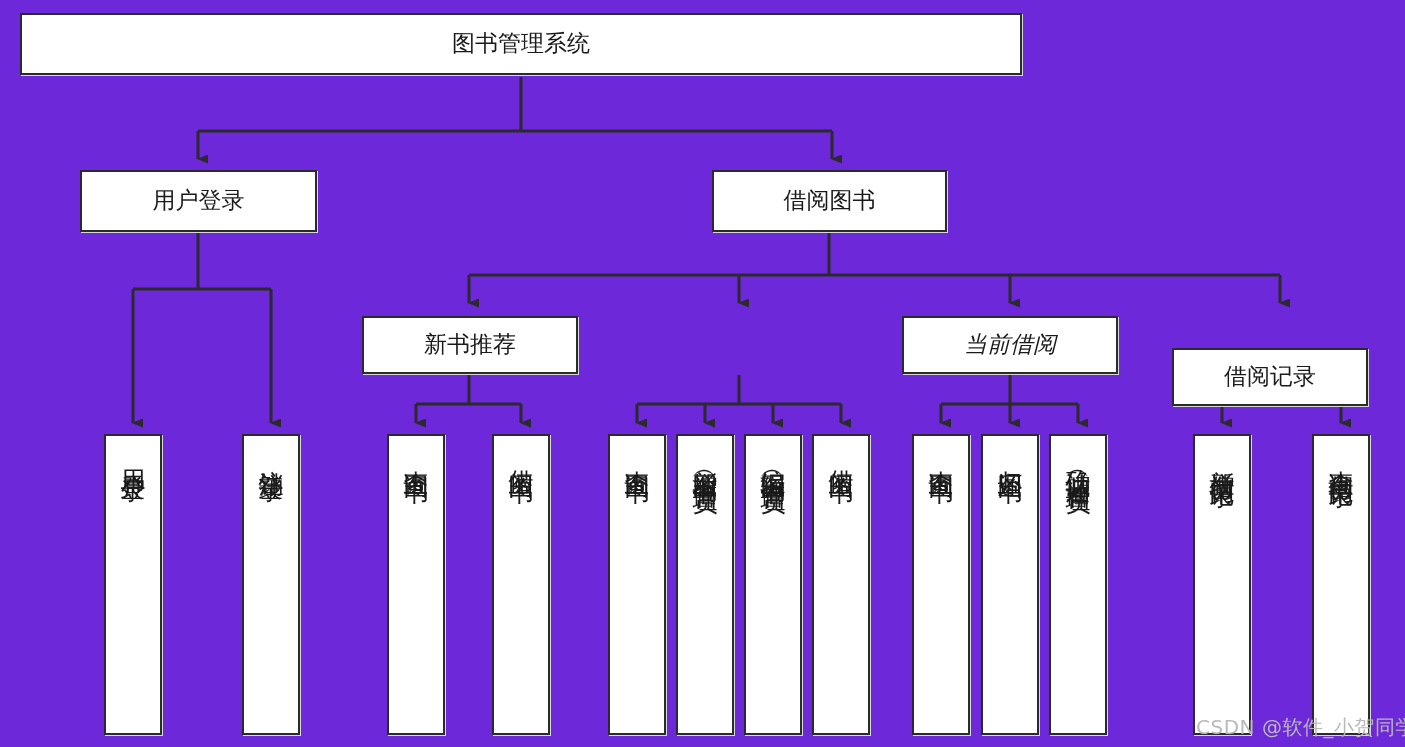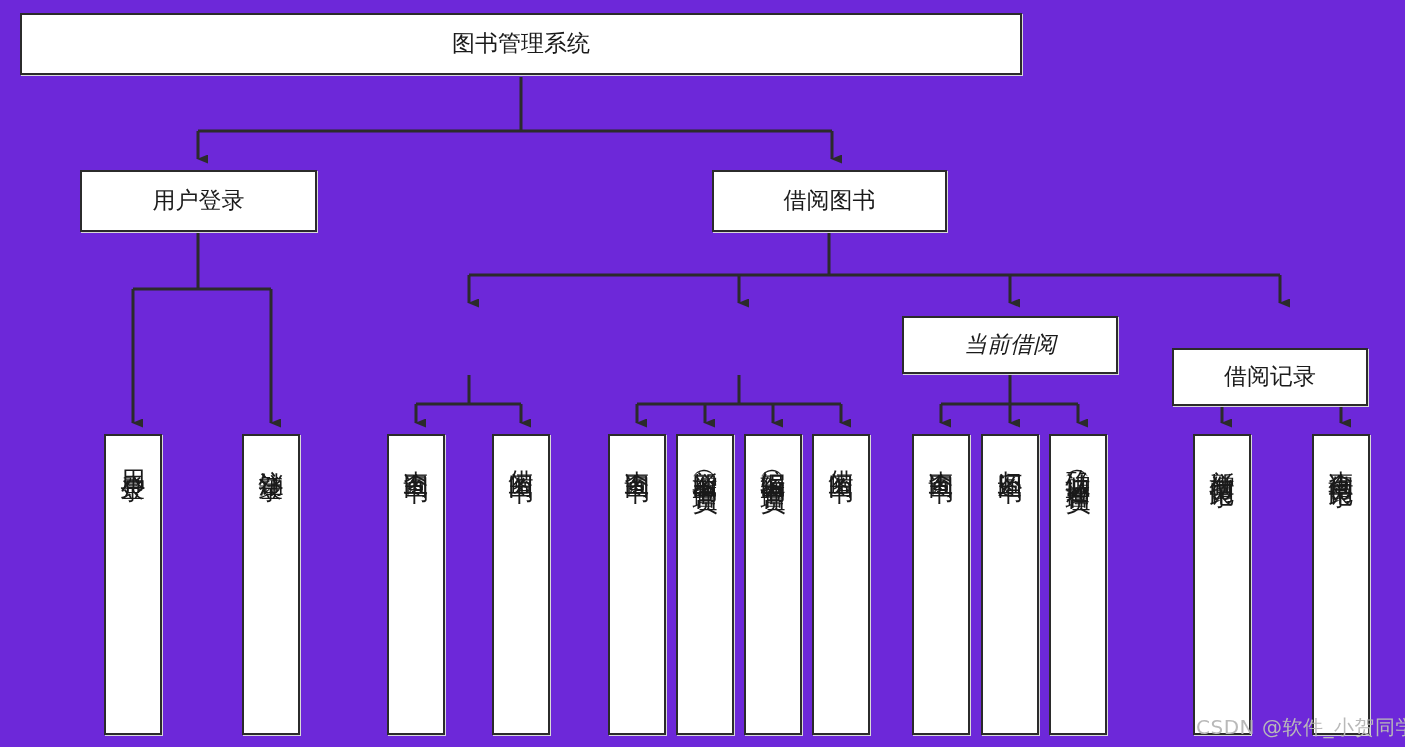--- a/index.html
+++ b/index.html
@@ -134,20 +134,23 @@
     <span class="node-label">图书管理系统</span>
   </div>
 
   <div class="node h" style="left:80px; top:170px; width:237px; height:62px;">
     <span class="node-label">用户登录</span>
   </div>
   <div class="node h" style="left:712px; top:170px; width:235px; height:62px;">
     <span class="node-label">借阅图书</span>
   </div>
 
+  <div class="node h" style="left:362px; top:316px; width:216px; height:58px;">
+    <span class="node-label">新书推荐</span>
+  </div>
   <div class="node h" style="left:902px; top:316px; width:216px; height:58px;font-style:italic;">
     <span class="node-label">当前借阅</span>
   </div>
   <div class="node h" style="left:1172px; top:316px; width:196px; height:58px;margin-top:32px;">
     <span class="node-label">借阅记录</span>
   </div>
 
   <div class="node v" style="left:104px; top:434px; width:58px; height:301px;">
     <span class="node-label">用户登录</span>
   </div>

